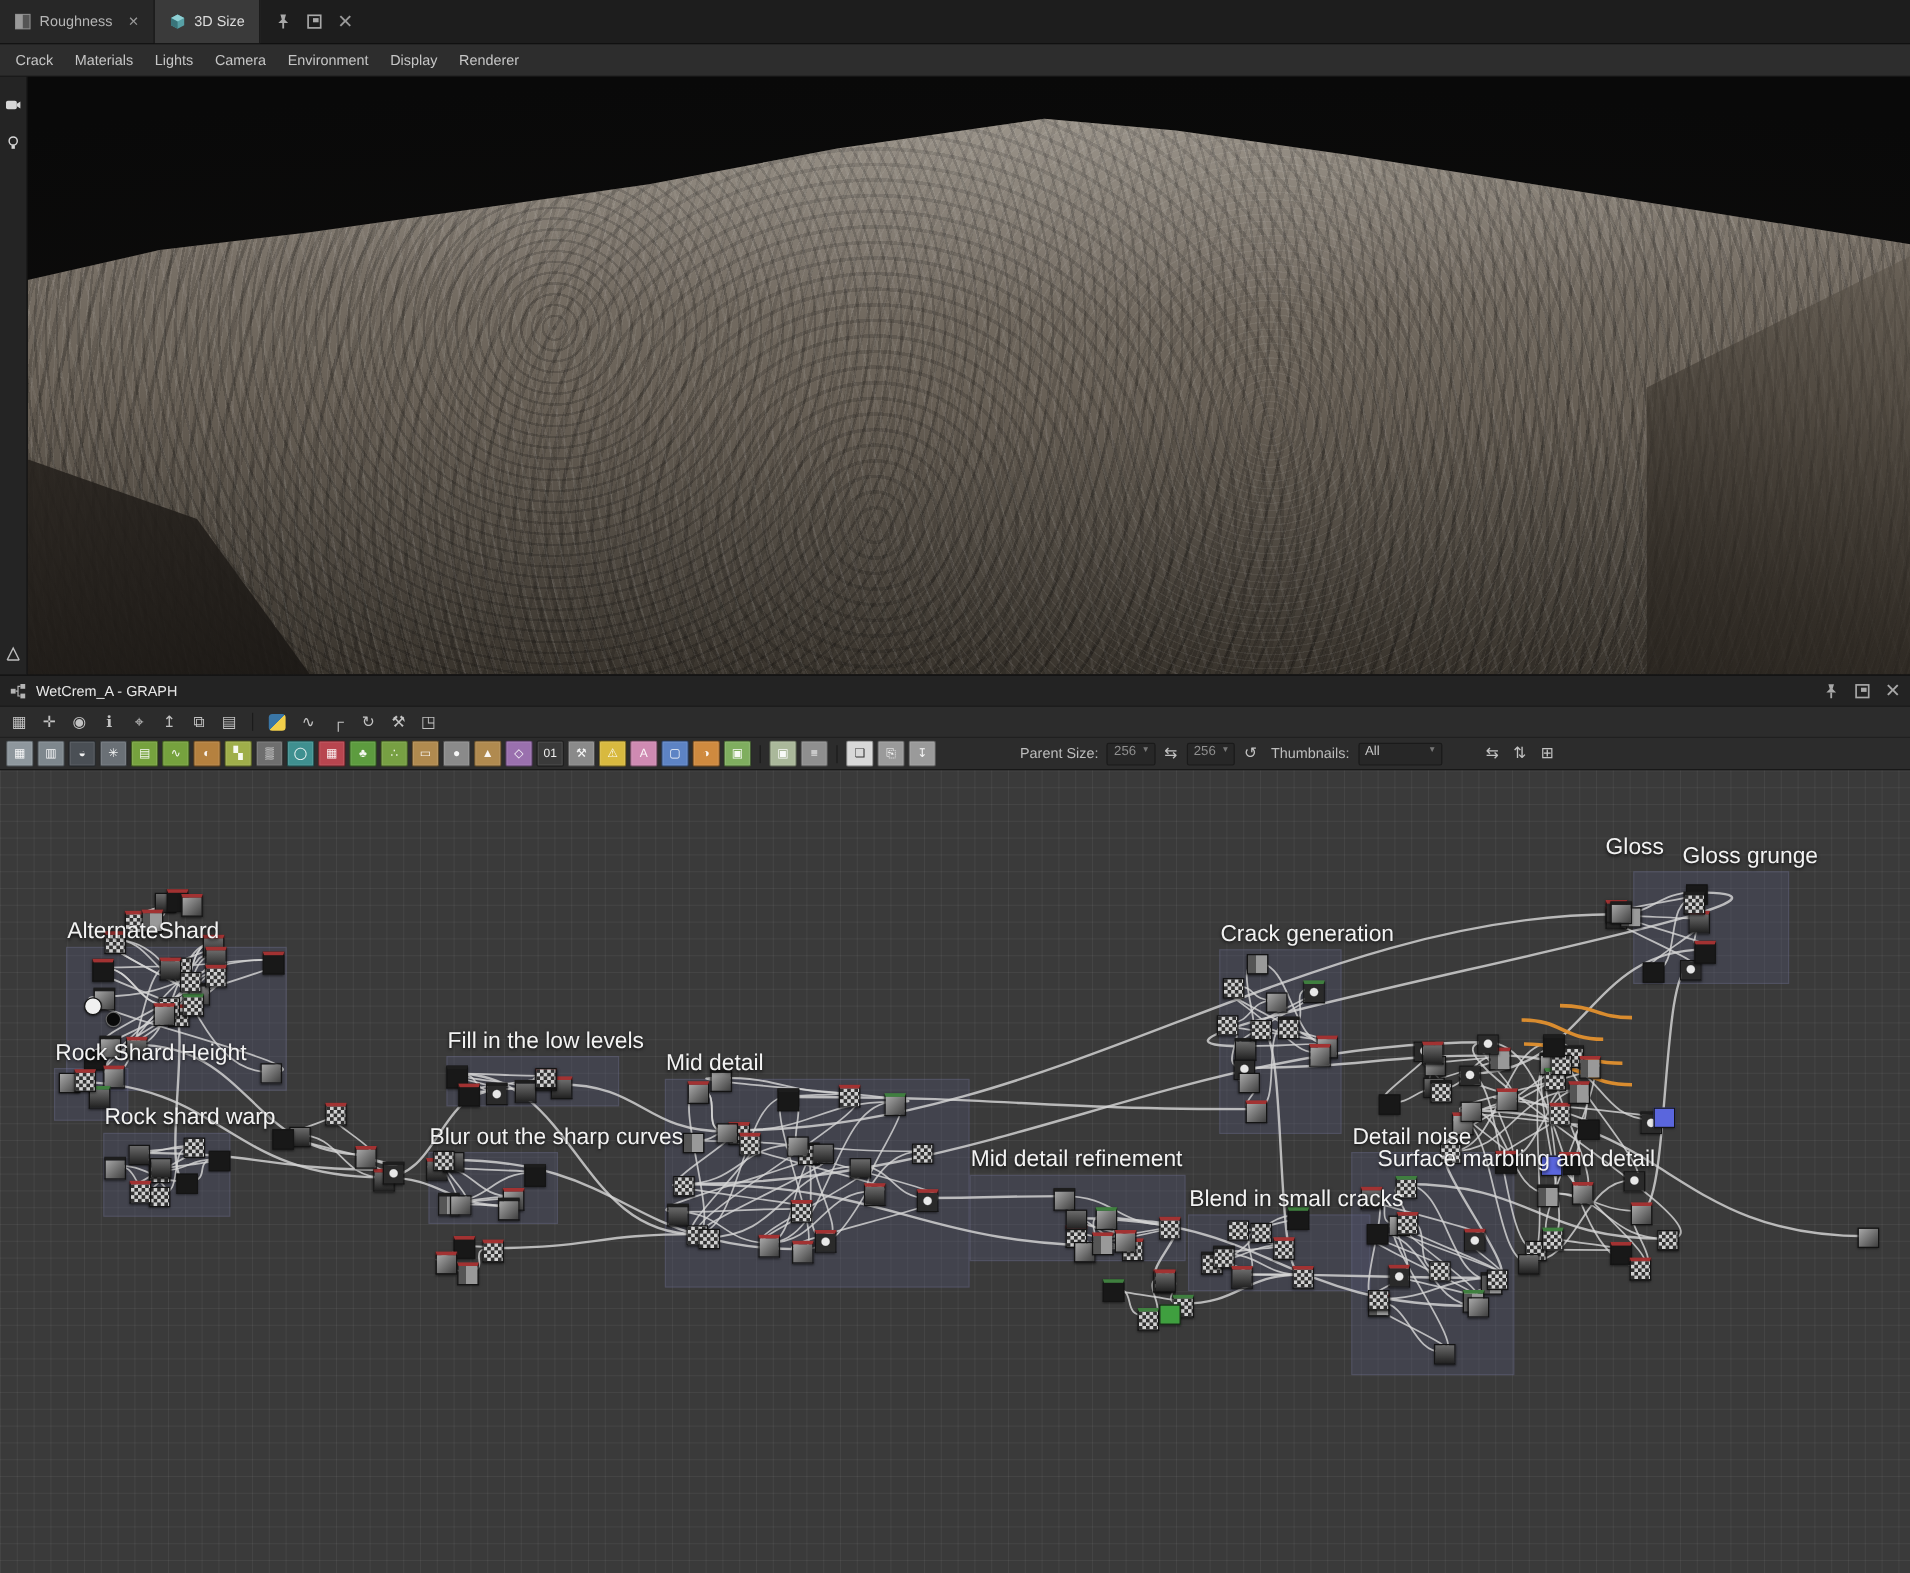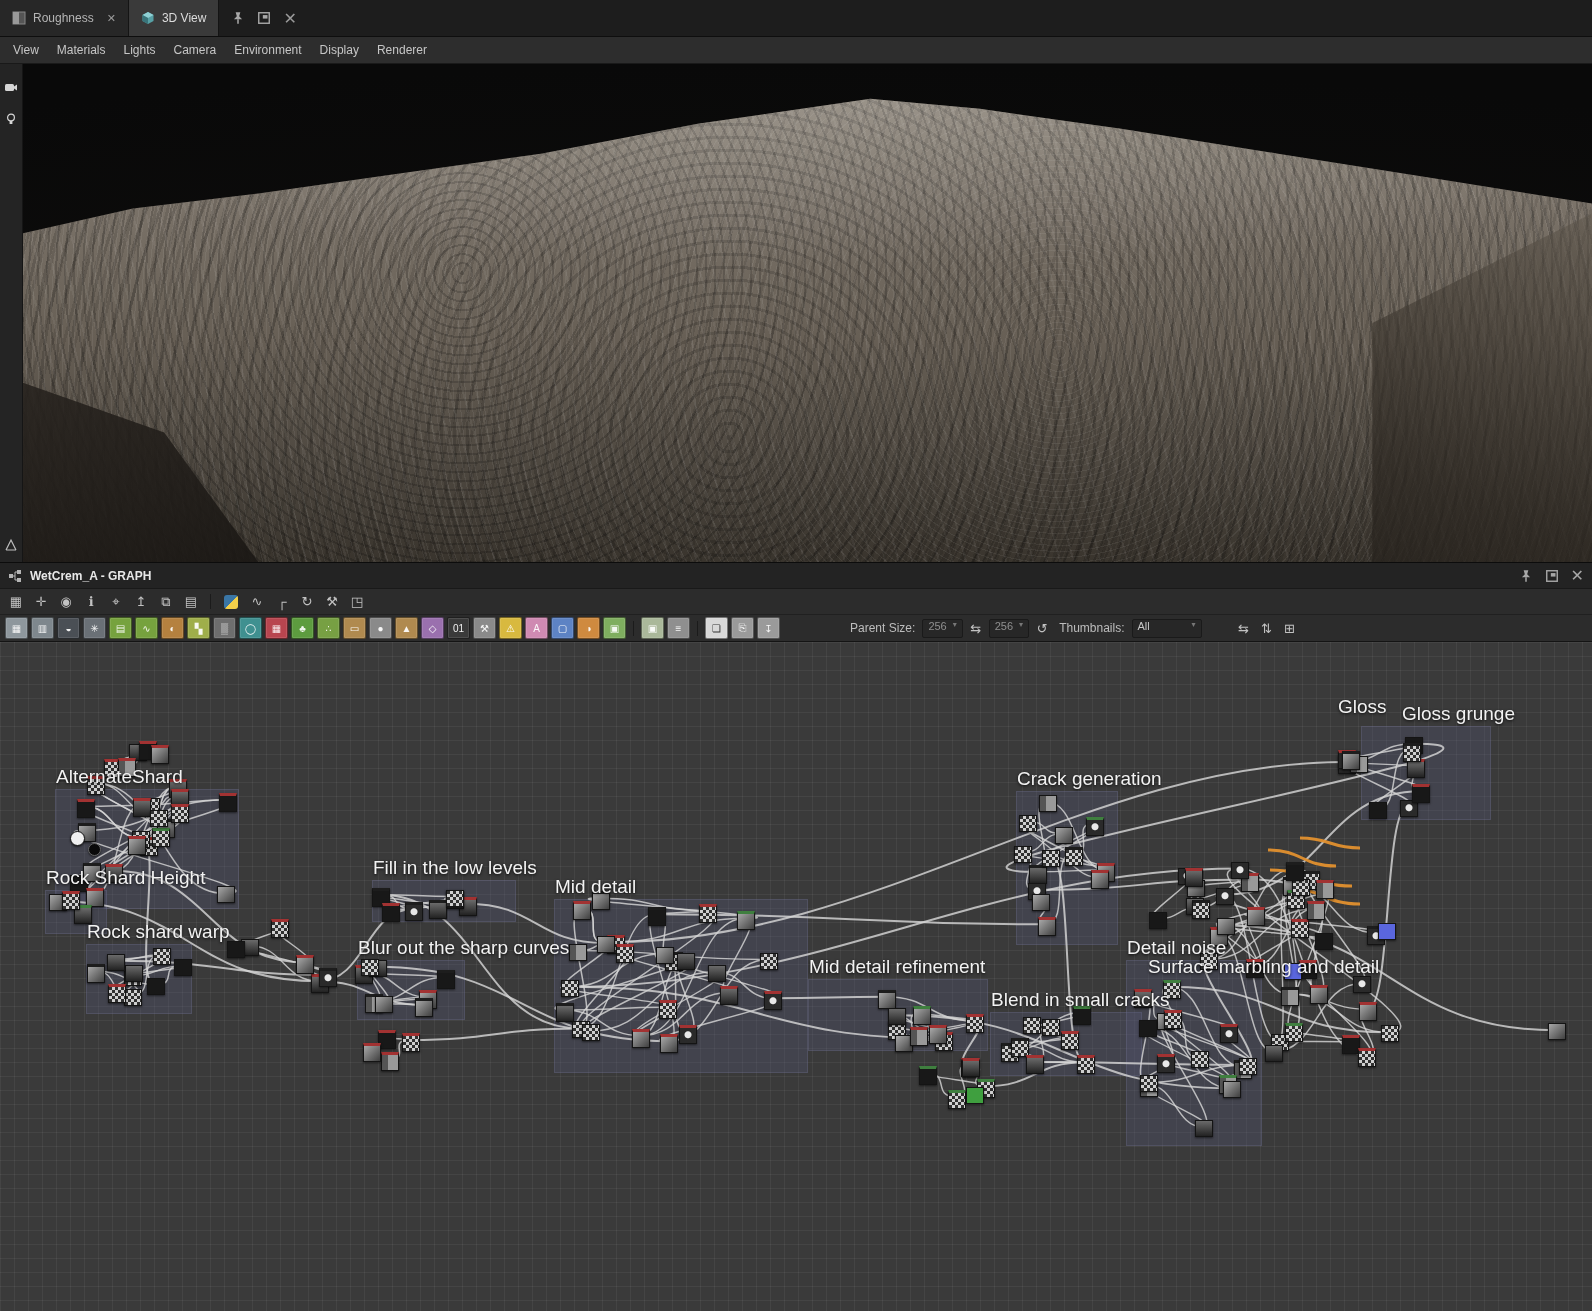--- a/index.html
+++ b/index.html
@@ -29,21 +29,21 @@
       repeating-radial-gradient(circle at 45% 75%,rgba(0,0,0,.14) 0 3px,transparent 3px 13px),
       repeating-linear-gradient(105deg,rgba(0,0,0,.10) 0 3px,transparent 3px 11px),
       repeating-linear-gradient(75deg,rgba(255,255,255,.05) 0 2px,transparent 2px 13px),
       linear-gradient(180deg,#8c8478 0%,#7a7268 28%,#675f55 55%,#4e4840 80%,#39342d 100%)}
   .cliff-right{position:absolute;inset:0;clip-path:polygon(86% 100%,86% 52%,100% 30%,100% 100%);
     background:linear-gradient(200deg,rgba(130,120,106,.40) 0%,rgba(45,40,34,.75) 45%,rgba(16,14,12,.92) 100%)}
   .cliff-left{position:absolute;inset:0;clip-path:polygon(0 64%,9% 74%,15% 100%,0 100%);
     background:linear-gradient(160deg,rgba(52,46,40,.85),rgba(8,7,6,.95))}
   
   .graphhdr{height:25px;background:#232323;display:flex;align-items:center;gap:8px;padding:0 8px;border-top:1px solid #0c0c0c;border-bottom:1px solid #191919}
-  .graphhdr .title{font-size:12px;font-weight:bold;color:#e8e8e8}
+  .graphhdr .title{font-size:12px;font-weight:normal;color:#e8e8e8}
   .hdr-right{margin-left:auto;display:flex;gap:12px;align-items:center;color:#a8a8a8}
   
   .toolbar1{height:25px;background:#2c2c2c;display:flex;align-items:center;padding:0 6px;gap:5px;border-bottom:1px solid #202020}
   .tool{width:20px;height:20px;display:flex;align-items:center;justify-content:center;font-size:13px;color:#c2c2c2;border-radius:2px}
   .tool.python{width:14px;height:14px;margin:0 4px;background:linear-gradient(135deg,#3a76a6 50%,#f2cf4a 50%);border-radius:3px}
   .vsep{width:1px;height:15px;background:#1b1b1b;margin:0 4px;flex:0 0 auto}
   .toolbar2{height:26px;background:#2c2c2c;display:flex;align-items:center;padding:0 5px;gap:3px;border-bottom:1px solid #141414}
   .pal{width:21px;height:20px;border-radius:2px;display:flex;align-items:center;justify-content:center;font-size:10px;color:rgba(255,255,255,.92);border:1px solid rgba(0,0,0,.45);box-shadow:inset 0 0 0 1px rgba(255,255,255,.10);flex:0 0 auto}
   .ctrl-label{font-size:12px;color:#bdbdbd;margin:0 4px;white-space:nowrap}
   .sel{height:17px;background:#272727;border:1px solid #1a1a1a;display:flex;align-items:flex-start;gap:6px;padding:0 5px;font-size:11px;color:#8f8f8f;border-radius:2px}
@@ -71,37 +71,37 @@
       </svg>
     <span>Roughness</span>
     <span class="x">✕</span>
   </div>
   <div class="tab active">
     <svg class="ticon" viewBox="0 0 14 14">
         <path d="M7 1l5.5 3v6L7 13 1.5 10V4z" fill="#57a0a5"></path>
         <path d="M7 1l5.5 3L7 7 1.5 4z" fill="#8fd0d4"></path>
         <path d="M7 7v6L1.5 10V4z" fill="#39747a"></path>
       </svg>
-    <span>3D View</span>
+    <span>3D Size</span>
   </div>
   <div class="tab-tools">
     <svg class="ticon" viewBox="0 0 12 12">
         <path d="M4 1h4L7 4.5 9.5 7h-7L5 4.5z" fill="#a8a8a8"></path>
         <line x1="6" y1="7" x2="6" y2="11" stroke="#a8a8a8" stroke-width="1.3"></line>
       </svg>
     <svg class="ticon" viewBox="0 0 12 12">
         <rect x="1.5" y="1.5" width="9" height="9" fill="none" stroke="#a8a8a8" stroke-width="1.2"></rect>
         <rect x="5" y="3.5" width="4" height="3" fill="#a8a8a8"></rect>
       </svg>
     <span class="x">✕</span>
   </div>
 </div>
 
 <div class="menubar" id="menubar">
-    <div class="menu-item">View</div>
+    <div class="menu-item">Crack</div>
     <div class="menu-item">Materials</div>
     <div class="menu-item">Lights</div>
     <div class="menu-item">Camera</div>
     <div class="menu-item">Environment</div>
     <div class="menu-item">Display</div>
     <div class="menu-item">Renderer</div>
   </div>
 
 <div class="viewrow">
   <div class="side">

